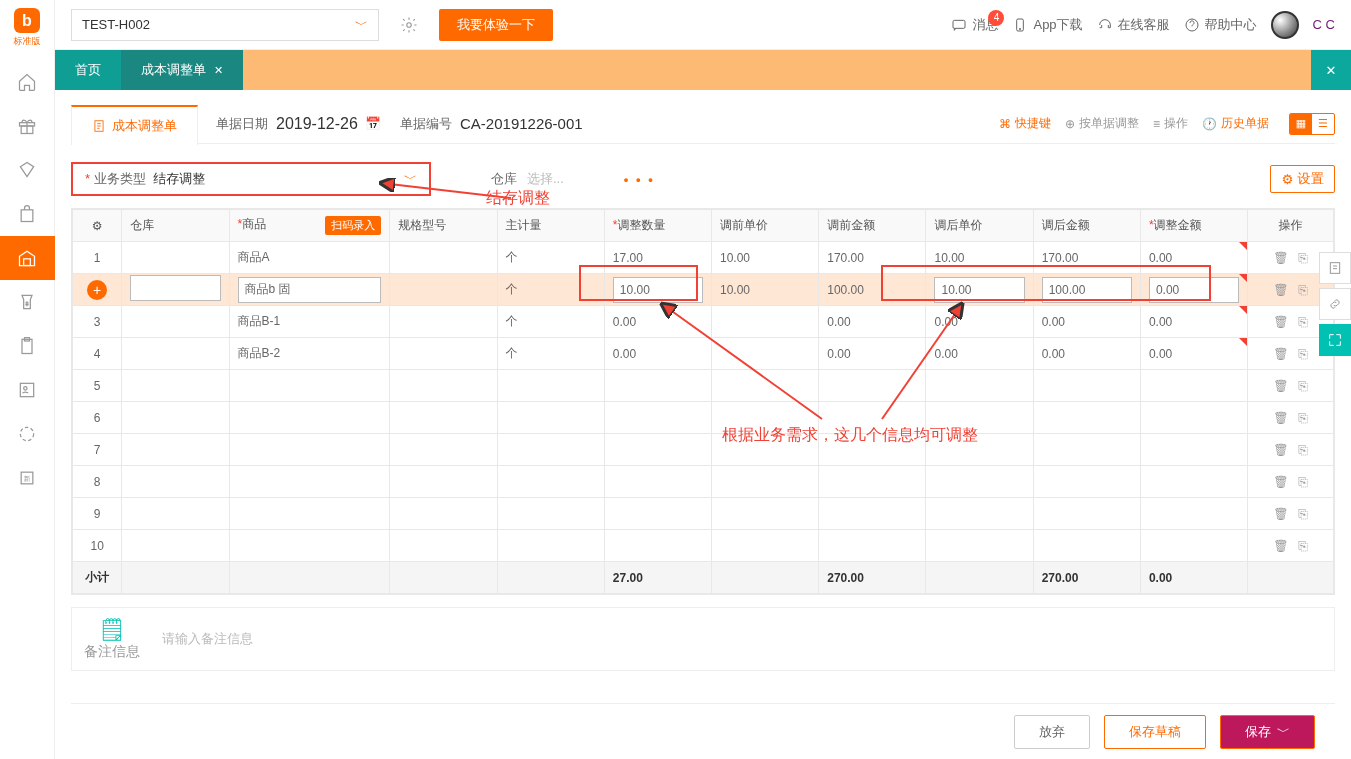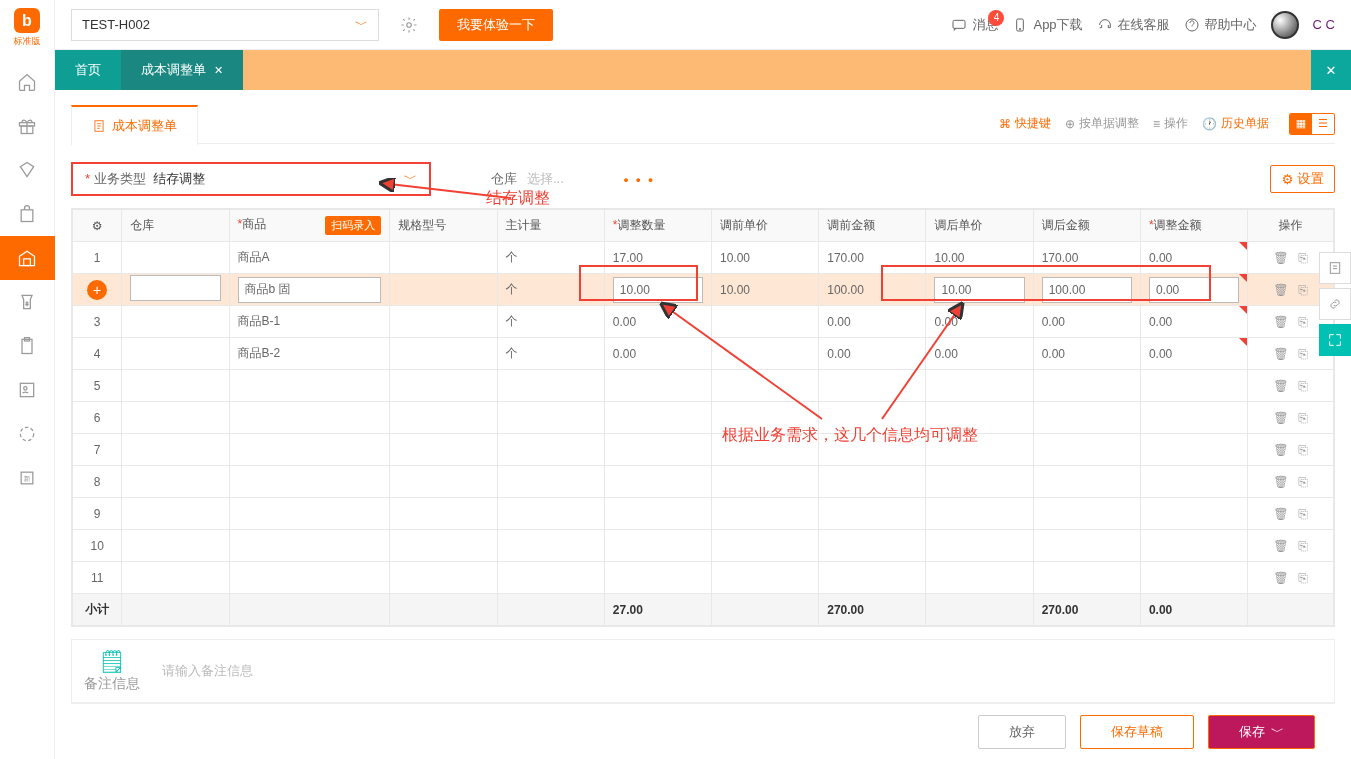--- a/index.html
+++ b/index.html
@@ -100,21 +100,21 @@
 
 
 .remarks { margin-top: 12px; border: 1px solid #eee; display: flex; align-items: center; height: 64px; }
 .remarks-label { width: 80px; text-align: center; }
 .remarks-label .ric { color: #00c1b2; font-size: 22px; }
 .remarks-label .rtxt { font-size: 14px; color: #999; }
 .remarks-input { flex: 1; color: #bbb; font-size: 13px; padding-left: 10px; }
 
 
 .footer { height: 56px; border-top: 1px solid #eee; display: flex; align-items: center; justify-content: flex-end; gap: 14px; padding: 0 20px; margin-top: auto; }
-.btn { height: 34px; padding: 0 30px; border-radius: 2px; cursor: pointer; font-size: 13px; display:flex; align-items:center; gap:6px;}
+.btn { height: 34px; padding: 0 24px; border-radius: 2px; cursor: pointer; font-size: 13px; display:flex; align-items:center; gap:6px;}
 .btn-default { background: #fff; border: 1px solid #ccc; color: #666; }
 .btn-outline { background: #fff; border: 1px solid #ff6a00; color: #ff6a00; }
 .btn-primary { background: #be185d; border: 1px solid #ff6a00; color: #fff; }
 
 
 .right-float { position: absolute; right: 0; top: 252px; width: 32px; display: flex; flex-direction: column; gap: 4px; }
 .rf-item { width: 32px; height: 32px; border: 1px solid #ddd; display: flex; align-items: center; justify-content: center; color: #999; cursor: pointer; background:#fff;}
 .rf-item.green { background: #00c1b2; color: #fff; border-color:#00c1b2;}
 
 svg { stroke: currentColor; fill: none; stroke-width: 1.5; }
@@ -252,20 +252,27 @@
     <div class="content">
       <div class="content-main" style="position:relative">
 
         <div class="doc-header">
           <div class="doc-tab">
             <svg width="14" height="14" viewBox="0 0 24 24" style="color:#ff6a00">
                 <rect x="5" y="3" width="14" height="18"></rect>
                 <path d="M9 8h6M9 12h6M9 16h4"></path>
               </svg>
             <span>成本调整单</span>
+          </div>
+          <div class="doc-meta">
+            <span>单据日期</span>
+            <span class="date-val">2019-12-26</span>
+            <span class="cal-icon">📅</span>
+            <span style="margin-left:10px">单据编号</span>
+            <span style="color:#333;font-size:15px">CA-20191226-001</span>
           </div>
           <div class="doc-spacer"></div>
           <div class="doc-actions">
             <div class="act orange">⌘ <span>快捷键</span></div>
             <div class="act">⊕ <span>按单据调整</span></div>
             <div class="act">≡ <span>操作</span></div>
             <div class="act orange">🕐 <span>历史单据</span></div>
             <div class="view-toggle">
                 <div class="on">▦</div>
                 <div class="off">☰</div>
@@ -501,39 +508,20 @@
                   <td></td>
                   <td></td>
                   <td style="position: relative;"></td>
                   <td class="col-op">
                     <div class="op-icons">
                       <span>🗑</span>
                       <span>⎘</span>
                     </div>
                   </td>
                 </tr>
-                <tr>
-                  <td class="col-idx">11</td>
-                  <td></td>
-                  <td></td>
-                  <td></td>
-                  <td></td>
-                  <td></td>
-                  <td></td>
-                  <td></td>
-                  <td></td>
-                  <td></td>
-                  <td style="position: relative;"></td>
-                  <td class="col-op">
-                    <div class="op-icons">
-                      <span>🗑</span>
-                      <span>⎘</span>
-                    </div>
-                  </td>
-                </tr>
               </tbody>
           <tfoot>
             <tr class="subtotal">
               <td class="col-idx">小计</td>
               <td></td>
                   <td></td>
                   <td></td>
                   <td></td>
               <td>27.00</td>
               <td></td>

